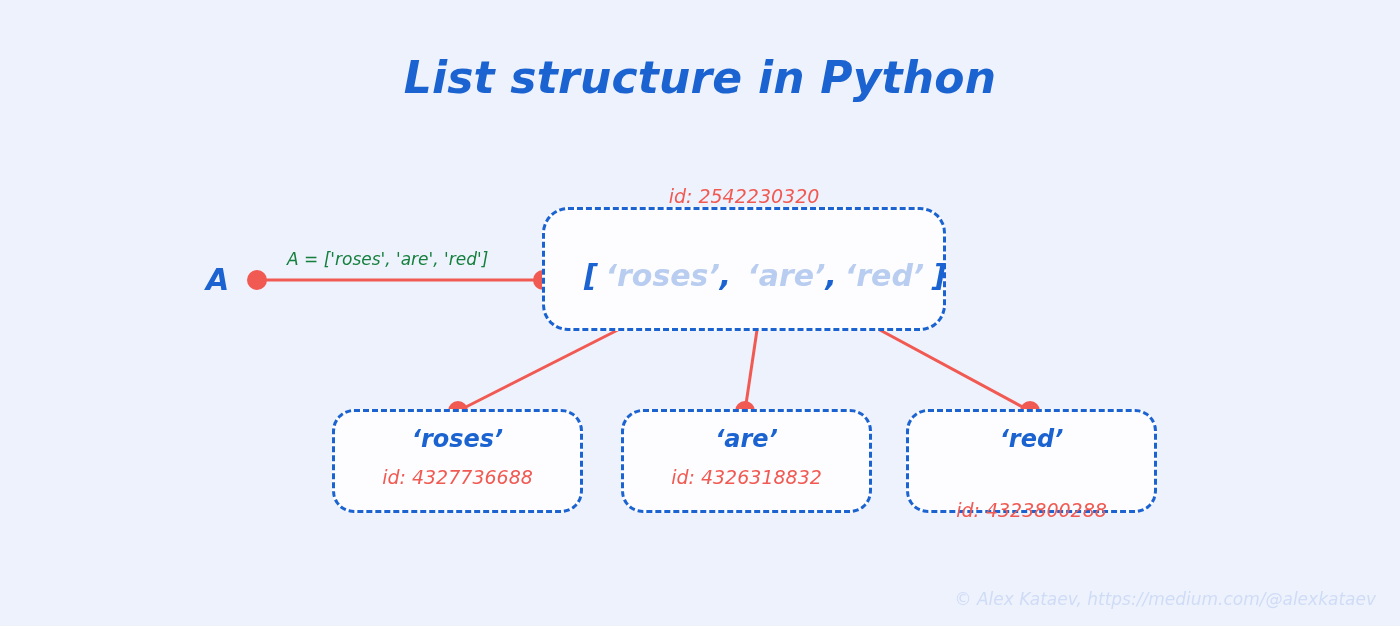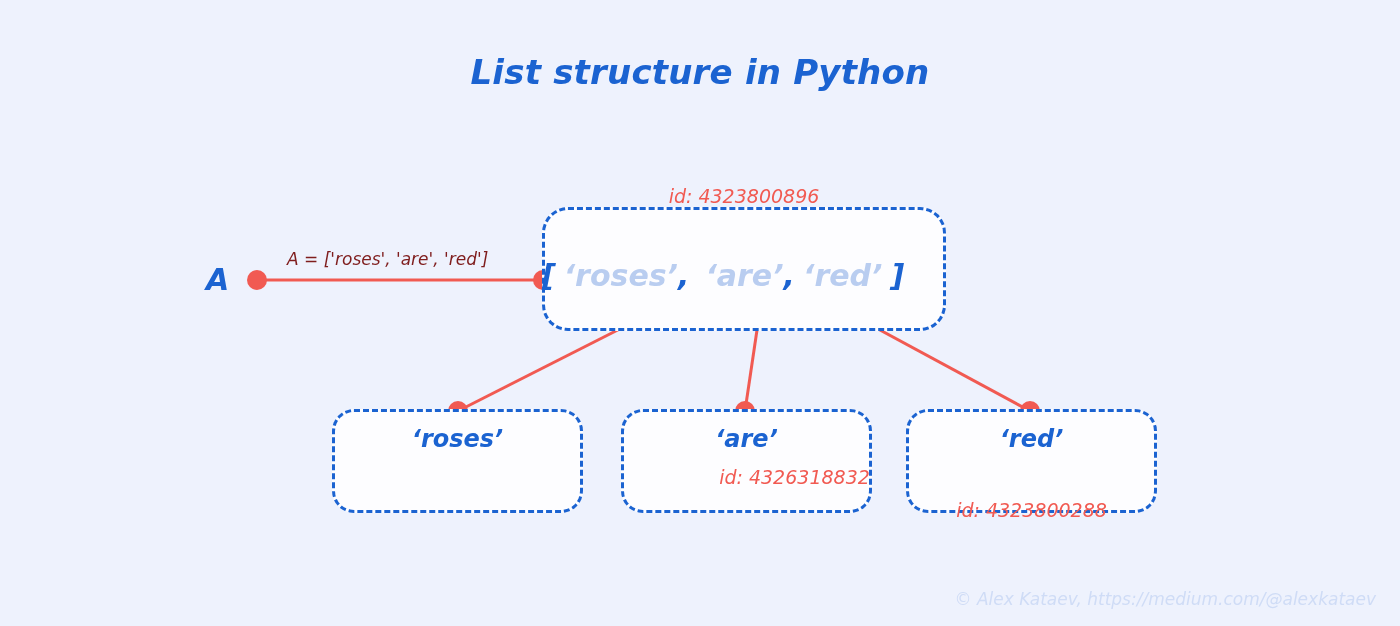--- a/index.html
+++ b/index.html
@@ -21,21 +21,21 @@
   }
 
   
   .title {
     position: absolute;
     left: 0;
     top: 52px;
     width: 1400px;
     text-align: center;
     font-family: "DejaVu Sans", sans-serif;
-    font-size: 34px;
+    font-size: 44px;
     font-style: italic;
     font-weight: bold;
     color: #1b63d1;
     letter-spacing: 0.2px;
   }
 
   
   .var-label {
     position: absolute;
     left: 206px;
@@ -46,21 +46,21 @@
     color: #1b63d1;
   }
 
   
   .edge-annotation {
     position: absolute;
     left: 287px;
     top: 249px;
     font-size: 17px;
     font-style: italic;
-    color: #7f1d1d;
+    color: #15803d;
     white-space: nowrap;
   }
 
   
   .node-box {
     position: absolute;
     box-sizing: border-box;
     background: #fdfdff;
     border: 3px dashed #1b63d1;
     border-radius: 26px;
@@ -95,21 +95,21 @@
     width: 404px;
     text-align: center;
   }
   .str-id {
     width: 251px;
     top: 466px;
     text-align: center;
     font-size: 19px;
   }
   .str-id-1 { left: 332px; }
-  .str-id-2 { left: 621px; padding-left: 48px; }
+  .str-id-2 { left: 621px; }
   .str-id-3 { left: 906px; margin-top: 33px; }
 
   
   .str-value {
     position: absolute;
     width: 251px;
     top: 425px;
     text-align: center;
     font-size: 24px;
     font-style: italic;
@@ -119,21 +119,21 @@
   .str-value-1 { left: 332px; }
   .str-value-2 { left: 621px; }
   .str-value-3 { left: 906px; }
 
   
   .list-literal {
     position: absolute;
     left: 542px;
     top: 258px;
     width: 404px;
-    text-align: left;
+    text-align: right;
     font-size: 30px;
     font-style: italic;
     font-weight: bold;
     white-space: nowrap;
   }
   .bracket, .comma {
     color: #1b63d1;
   }
   .item-str {
     color: #b9cdf0;
@@ -189,28 +189,29 @@
     <circle cx="761" cy="303" r="10" fill="#f15a52"></circle>
     <circle cx="830" cy="303" r="10" fill="#f15a52"></circle>
     <circle cx="458" cy="411" r="10" fill="#f15a52"></circle>
     <circle cx="745" cy="411" r="10" fill="#f15a52"></circle>
     <circle cx="1030" cy="411" r="10" fill="#f15a52"></circle>
   </svg>
 
   <div class="var-label">A</div>
   <div class="edge-annotation">A = ['roses', 'are', 'red']</div>
 
-  <div class="id-caption list-id">id: 4323800896</div>
+  <div class="id-caption list-id">id: 2542230320</div>
   <div class="node-box list-box"></div>
   <div class="list-literal">
     <span class="bracket">[</span><span class="sp"></span><span class="item-str">‘roses’</span><span class="comma">,</span><span class="sp"></span><span class="sp"></span><span class="item-str">‘are’</span><span class="comma">,</span><span class="sp"></span><span class="item-str">‘red’</span><span class="sp"></span><span class="bracket">]</span>
   </div>
 
   <div class="node-box str-box str-box-1"></div>
   <div class="str-value str-value-1">‘roses’</div>
+  <div class="id-caption str-id str-id-1">id: 4327736688</div>
 
   <div class="node-box str-box str-box-2"></div>
   <div class="str-value str-value-2">‘are’</div>
   <div class="id-caption str-id str-id-2">id: 4326318832</div>
 
   <div class="node-box str-box str-box-3"></div>
   <div class="str-value str-value-3">‘red’</div>
   <div class="id-caption str-id str-id-3">id: 4323800288</div>
 
   <div class="footer">© Alex Kataev, https://medium.com/@alexkataev</div>

